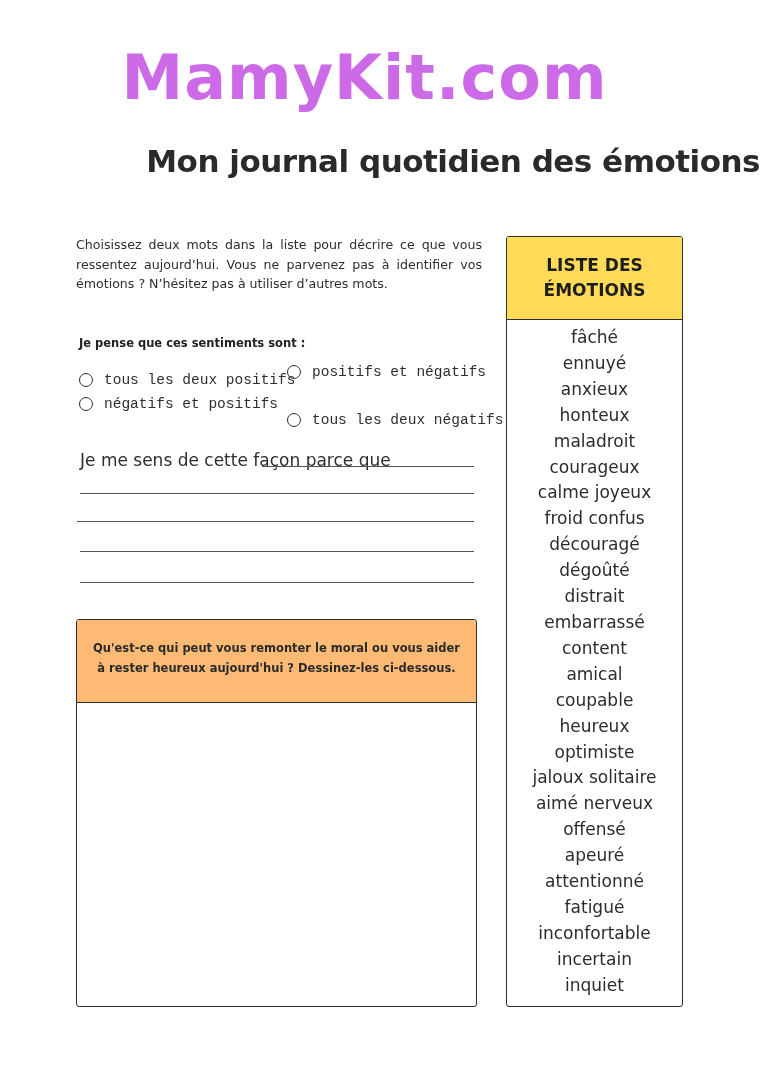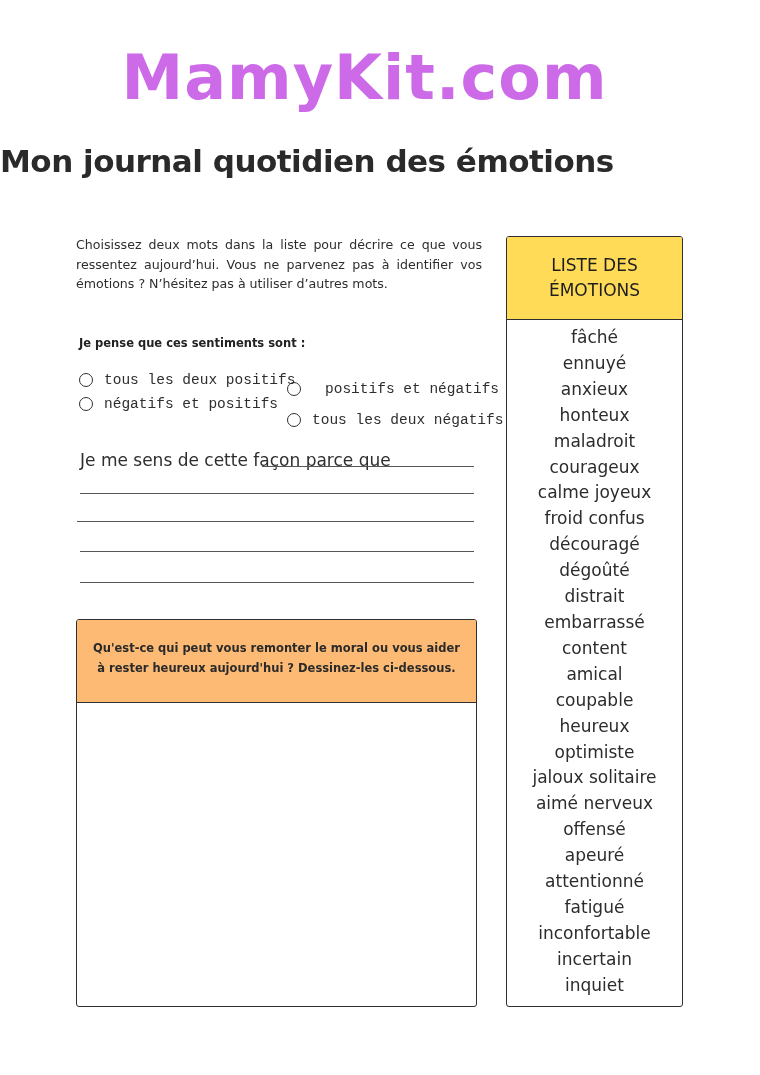--- a/index.html
+++ b/index.html
@@ -5,21 +5,21 @@
   * { box-sizing: border-box; margin: 0; padding: 0; }
   html, body { width: 760px; height: 1075px; background: #ffffff; overflow: hidden; }
   body { position: relative; font-family: "DejaVu Sans", sans-serif; color: #2b2b2b; }
 
   .brand {
     position: absolute; left: 0; top: 38px; width: 716px; text-align: center;
     font-family: "DejaVu Sans", sans-serif; font-weight: bold; font-size: 62px;
     color: #cc6ae8; letter-spacing: 1px; line-height: 80px; padding-left: 13px;
   }
   .title {
-    position: absolute; left: 0; top: 138px; width: 760px; text-align: left;
+    position: absolute; left: 0; top: 138px; width: 760px; text-align: right;
     font-family: "DejaVu Sans", sans-serif; font-weight: bold; font-size: 31px;
     color: #2a2a2a; line-height: 46px; letter-spacing: -0.5px;
   }
 
   .intro {
     position: absolute; left: 76px; top: 235px; width: 406px;
     font-family: "DejaVu Sans", sans-serif; font-size: 12.6px; line-height: 19.5px;
     color: #2e2e2e; text-align: justify;
   }
   .intro span { display: block; white-space: nowrap; text-align-last: justify; }
@@ -57,21 +57,21 @@
   }
   .draw-area { position: absolute; left: 0; top: 84px; right: 0; bottom: 0; }
 
   .list-box {
     position: absolute; left: 506px; top: 236px; width: 177px; height: 771px;
     border: 1.6px solid #2f2f2f; border-radius: 3px; background: #fff; overflow: hidden;
   }
   .list-head {
     height: 83px; background: #ffdb58; border-bottom: 1.6px solid #2f2f2f;
     display: flex; flex-direction: column; align-items: center; justify-content: center;
-    font-family: "DejaVu Sans", sans-serif; font-weight: normal; font-size: 17px;
+    font-family: "DejaVu Sans", sans-serif; font-weight: bold; font-size: 17px;
     line-height: 25px; color: #1e1e1e; text-align: center;
   }
   .list-items { padding-top: 5px; }
   .list-items div {
     text-align: center; font-family: "DejaVu Sans", sans-serif; font-size: 17px;
     line-height: 25.9px; color: #2c2c2c; white-space: nowrap;
   }
 </style>
 </head>
 <body>
@@ -84,21 +84,21 @@
   <span>ressentez aujourd’hui. Vous ne parvenez pas à identifier vos</span>
   <span class="last">émotions ? N’hésitez pas à utiliser d’autres mots.</span>
 </div>
 
 <div class="q-label">Je pense que ces sentiments sont :</div>
 
 <div class="radio" style="left:79px; top:372px;">
   <span class="circ"></span>
   <span>tous les deux positifs</span>
 </div>
-<div class="radio" style="left:287px; top:381px;gap:13px;">
+<div class="radio" style="left:287px; top:364px;">
   <span class="circ"></span>
   <span>positifs et négatifs</span>
 </div>
 <div class="radio" style="left:79px; top:396px;">
   <span class="circ"></span>
   <span>négatifs et positifs</span>
 </div>
 <div class="radio" style="left:287px; top:412px;">
   <span class="circ"></span>
   <span>tous les deux négatifs</span>

